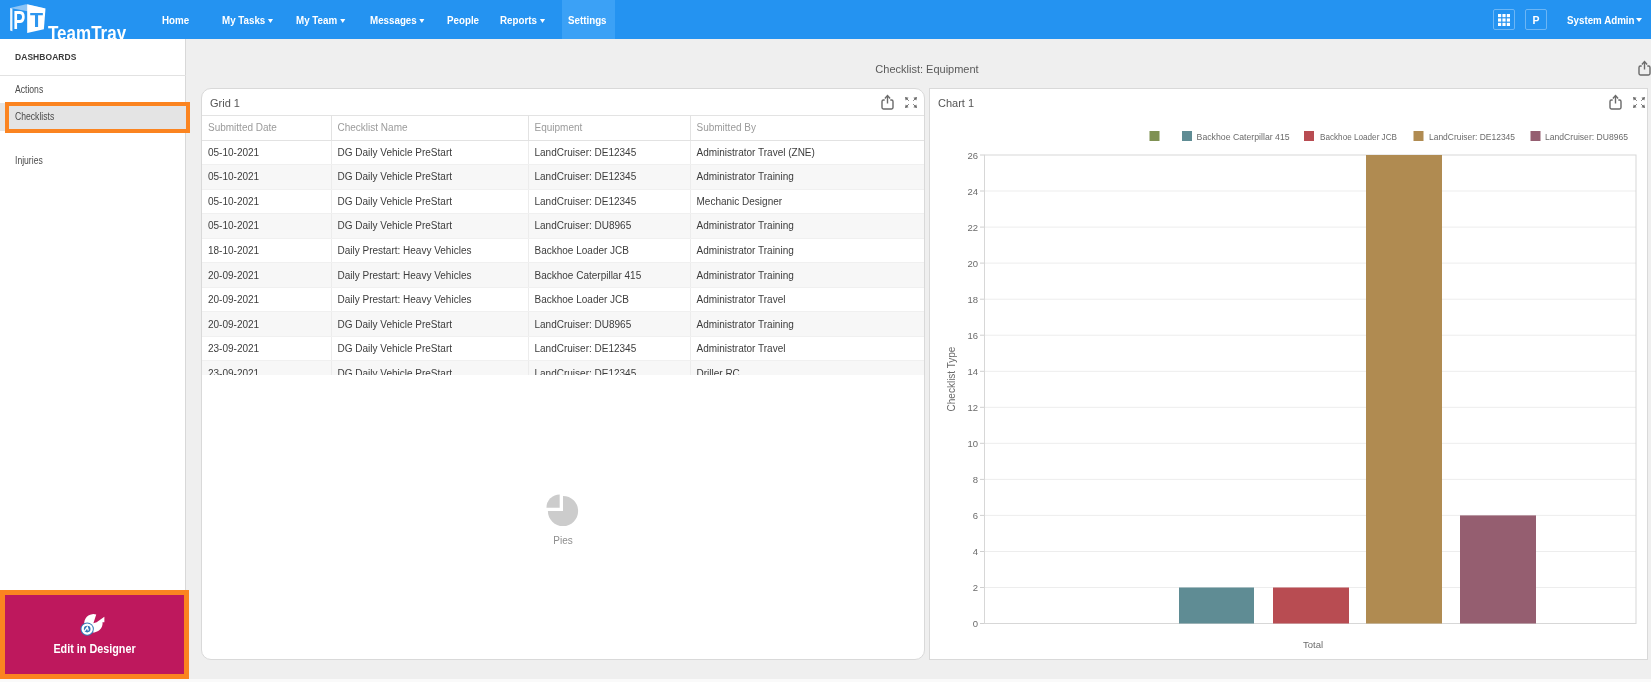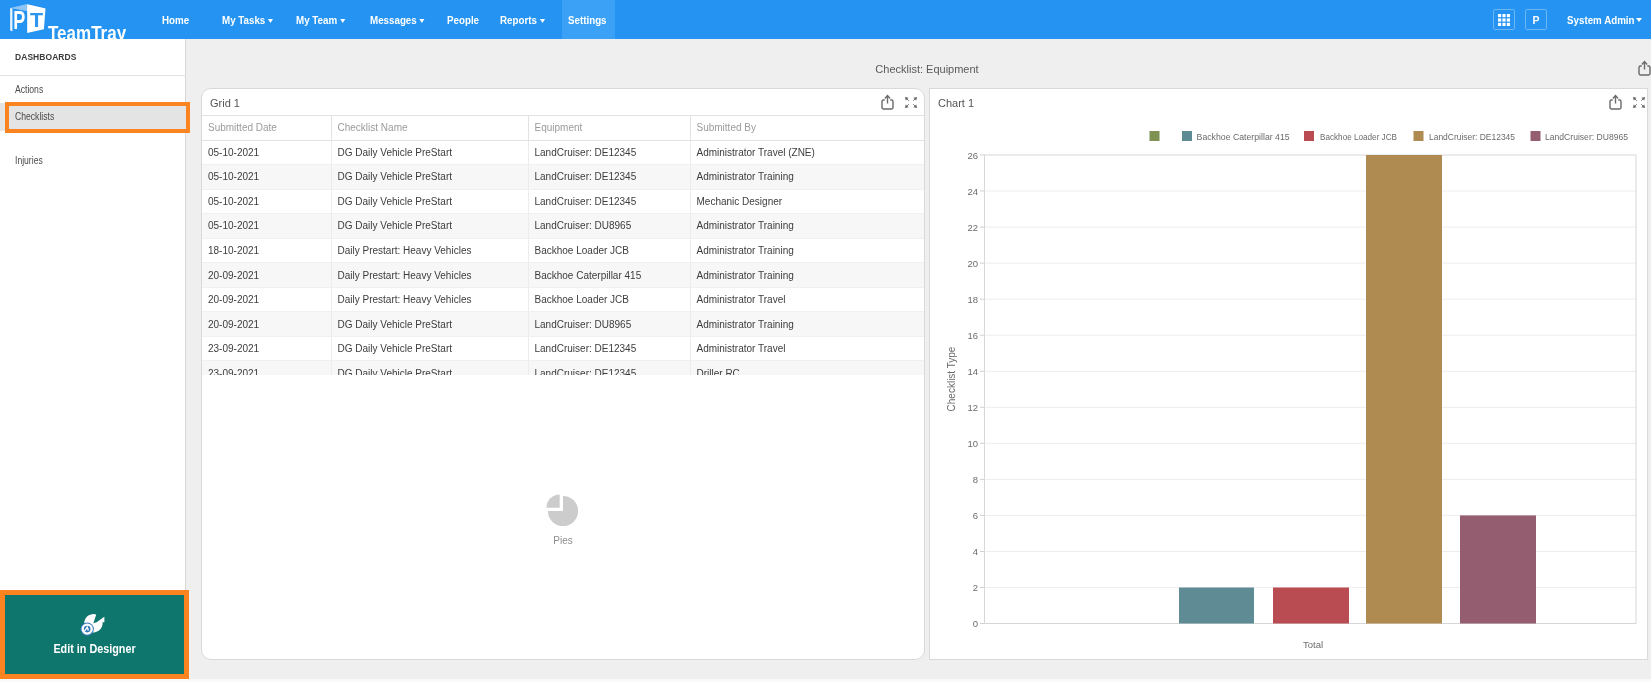--- a/index.html
+++ b/index.html
@@ -18,21 +18,21 @@
 .caret { display:inline-block; width:0; height:0; border-left:3.8px solid transparent; border-right:3.8px solid transparent; border-top:4.2px solid #fff; vertical-align:1px; }
 .nav-btn { position:absolute; top:9px; width:22px; height:21px; border:1px solid #6cb6f5; border-radius:2px; color:#fff; font-size:10.5px; font-weight:bold; text-align:center; line-height:20px; }
 
 
 .sidebar { position:absolute; left:0; top:39px; width:186px; height:643px; background:#fff; border-right:1px solid #d8d8d8; }
 .sb-head { position:absolute; left:15px; top:51px; font-size:9.5px; font-weight:bold; color:#3a3a3a; letter-spacing:0.1px; }
 .sb-rule { position:absolute; left:0; top:75px; width:186px; height:1px; background:#e2e2e2; }
 .sb-item { position:absolute; left:0; width:186px; height:27px; font-size:10px; color:#4a4a4a; line-height:27px; padding-left:15px; }
 .sel-bg { position:absolute; left:0; top:103px; width:186px; height:27.5px; background:#e4e4e4; }
 .sel-frame { position:absolute; left:5px; top:101.5px; width:185px; height:31.5px; border:4.5px solid #fb8420; }
-.editbtn { position:absolute; left:0px; top:590px; width:189px; height:89px; border:5px solid #fb8420; background:#0f766e; }
+.editbtn { position:absolute; left:0px; top:590px; width:189px; height:89px; border:5px solid #fb8420; background:#be185d; }
 .editbtn .txt { position:absolute; left:0; width:100%; top:46px; text-align:center; color:#fff; font-size:13.5px; font-weight:bold; transform:scaleX(0.8); }
 .editbtn svg { position:absolute; left:74px; top:17px; }
 
 
 .content-title { position:absolute; left:427px; top:63px; width:1000px; text-align:center; font-size:11px; color:#5a5a5a; }
 .export-top { position:absolute; left:1638px; top:60px; }
 
 .panel { position:absolute; background:#fff; border:1px solid #d9d9d9; }
 #gridpanel { left:201px; top:88px; width:724px; height:572px;border-radius:10px; }
 #chartpanel { left:929px; top:88px; width:719px; height:572px; }

